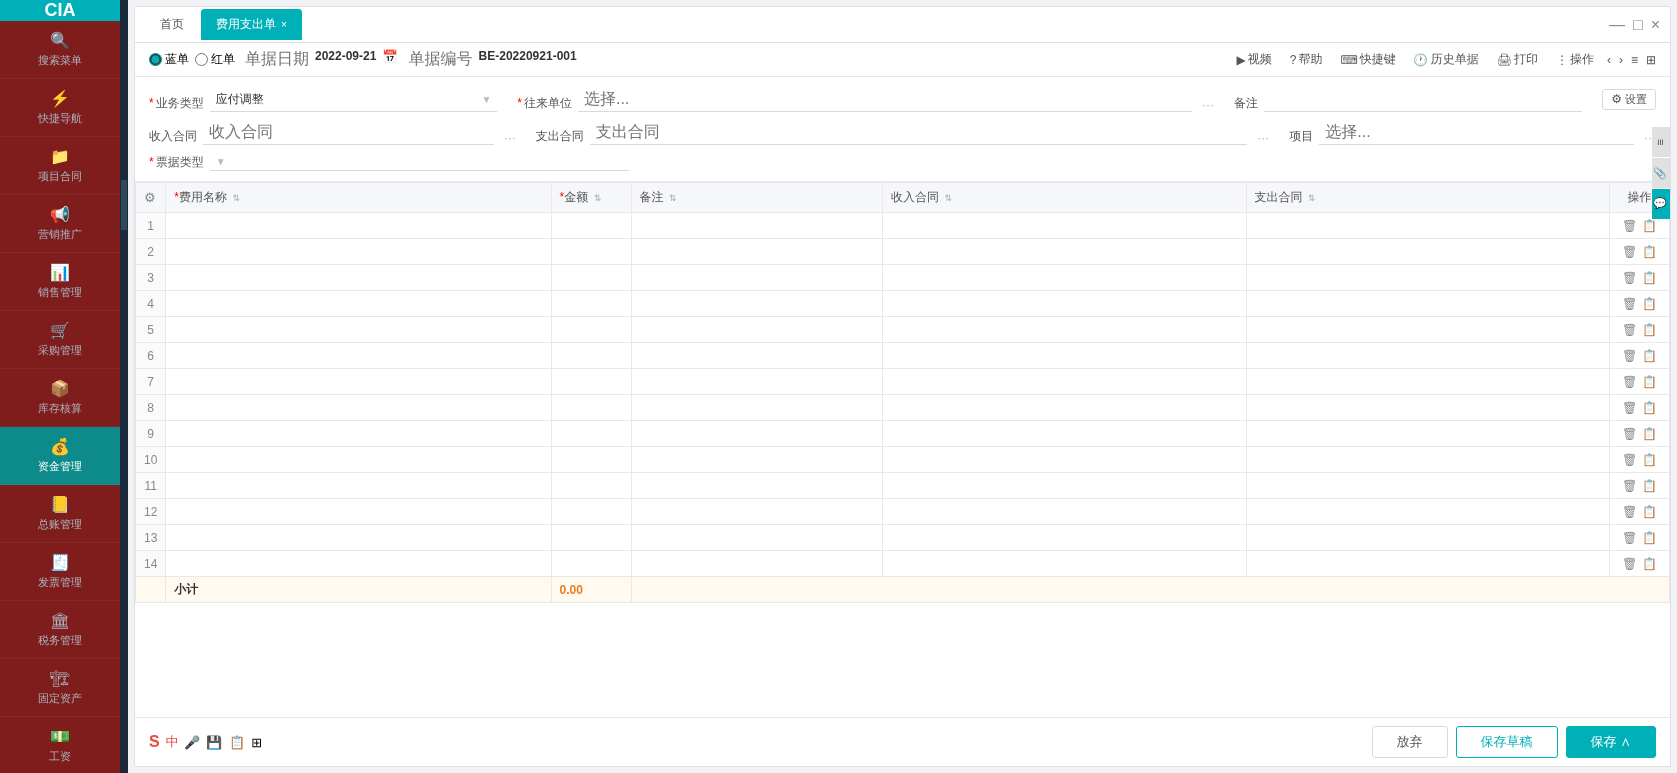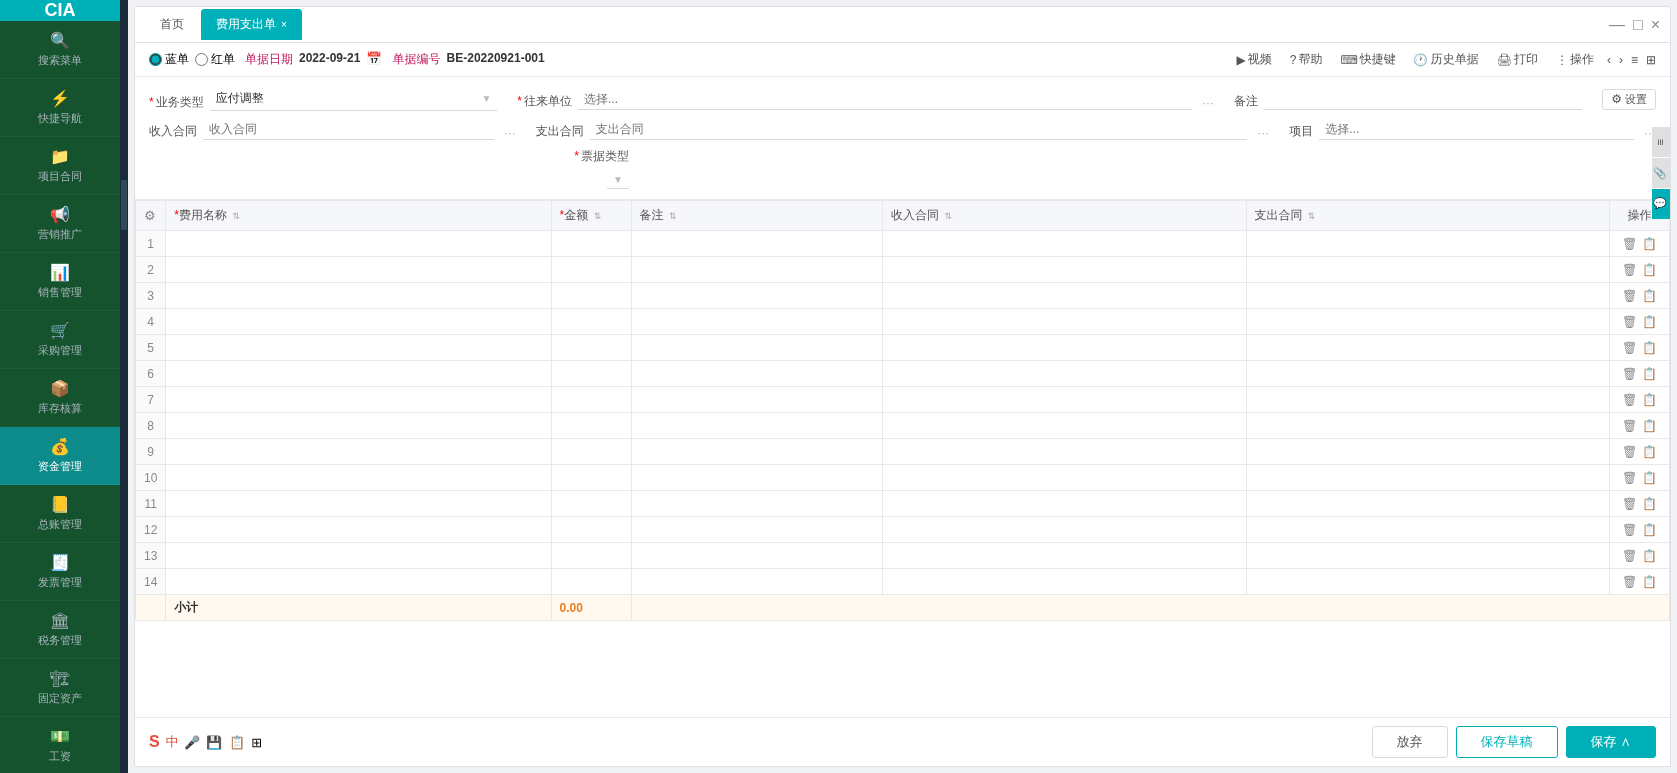--- a/index.html
+++ b/index.html
@@ -1,21 +1,21 @@
 <!DOCTYPE html>
 <html><head>
   <meta charset="utf-8">
   <style>
     * { box-sizing: border-box; margin: 0; padding: 0; font-family: 'Microsoft YaHei', Arial, sans-serif; font-size: 12px; }
     body { background: #f0f2f5; display: flex; width: 1677px; height: 773px; overflow: hidden; }
 
     
     .sidebar {
       width: 120px;
-      background: #14532d;
+      background: #7f1d1d;
       display: flex;
       flex-direction: column;
       height: 100%;
       flex-shrink: 0;
     }
     .sidebar-logo {
       background: #00b0b9;
       height: 45px;
       display: flex;
       align-items: center;
@@ -82,21 +82,21 @@
     .toolbar {
       display: flex;
       align-items: center;
       padding: 6px 14px;
       background: #fff;
       border-bottom: 1px solid #e8e8e8;
       gap: 10px;
       flex-wrap: wrap;
     }
     .toolbar-group { display: flex; align-items: flex-start; gap: 6px; }
-    .toolbar-label { color: #be185d; font-size: 12px; }
+    .toolbar-label { color: #737373; font-size: 16px; }
     .toolbar-value { color: #333; font-weight: bold; }
     .radio-label { display: flex; align-items: center; gap: 3px; cursor: pointer; }
     .radio-input { accent-color: #00b0b9; }
 
     
     .toolbar-right {
       margin-left: auto;
       display: flex;
       align-items: center;
       gap: 8px;
@@ -124,21 +124,21 @@
       gap: 6px;
       flex: 1;
     }
     .form-field label { color: #555; white-space: nowrap; font-size: 12px; }
     .form-field label.required::before { content: '*'; color: red; margin-right: 2px; }
     .form-input {
       flex: 1;
       border: none;
       border-bottom: 1px solid #d9d9d9;
       padding: 3px 6px;
-      font-size: 12px;
+      font-size: 16px;
       color: #333;
       outline: none;
       min-width: 80px;
     }
     .form-select-box {
       display: flex;
       align-items: center;
       border-bottom: 1px solid #d9d9d9;
       flex: 1;
       padding: 3px 6px;
@@ -454,21 +454,21 @@
           <input class="form-input" style="flex: 2 1 0%;" placeholder="支出合同">
           <span class="dots">···</span>
         </div>
         <div class="form-field" style="flex:1;">
           <label>项目</label>
           <input class="form-input" placeholder="选择..." style="">
           <span class="dots">···</span>
         </div>
       </div>
       <div class="form-row" style="margin-bottom:0;">
-        <div class="form-field" style="max-width:480px;flex-direction:column;">
+        <div class="form-field" style="max-width:480px;">
           <label class="required">票据类型</label>
           <div class="form-select-box">
             <span class="arrow">▼</span>
           </div>
         </div>
       </div>
     </div>
 
     <div class="table-section">
       <div class="table-container">

